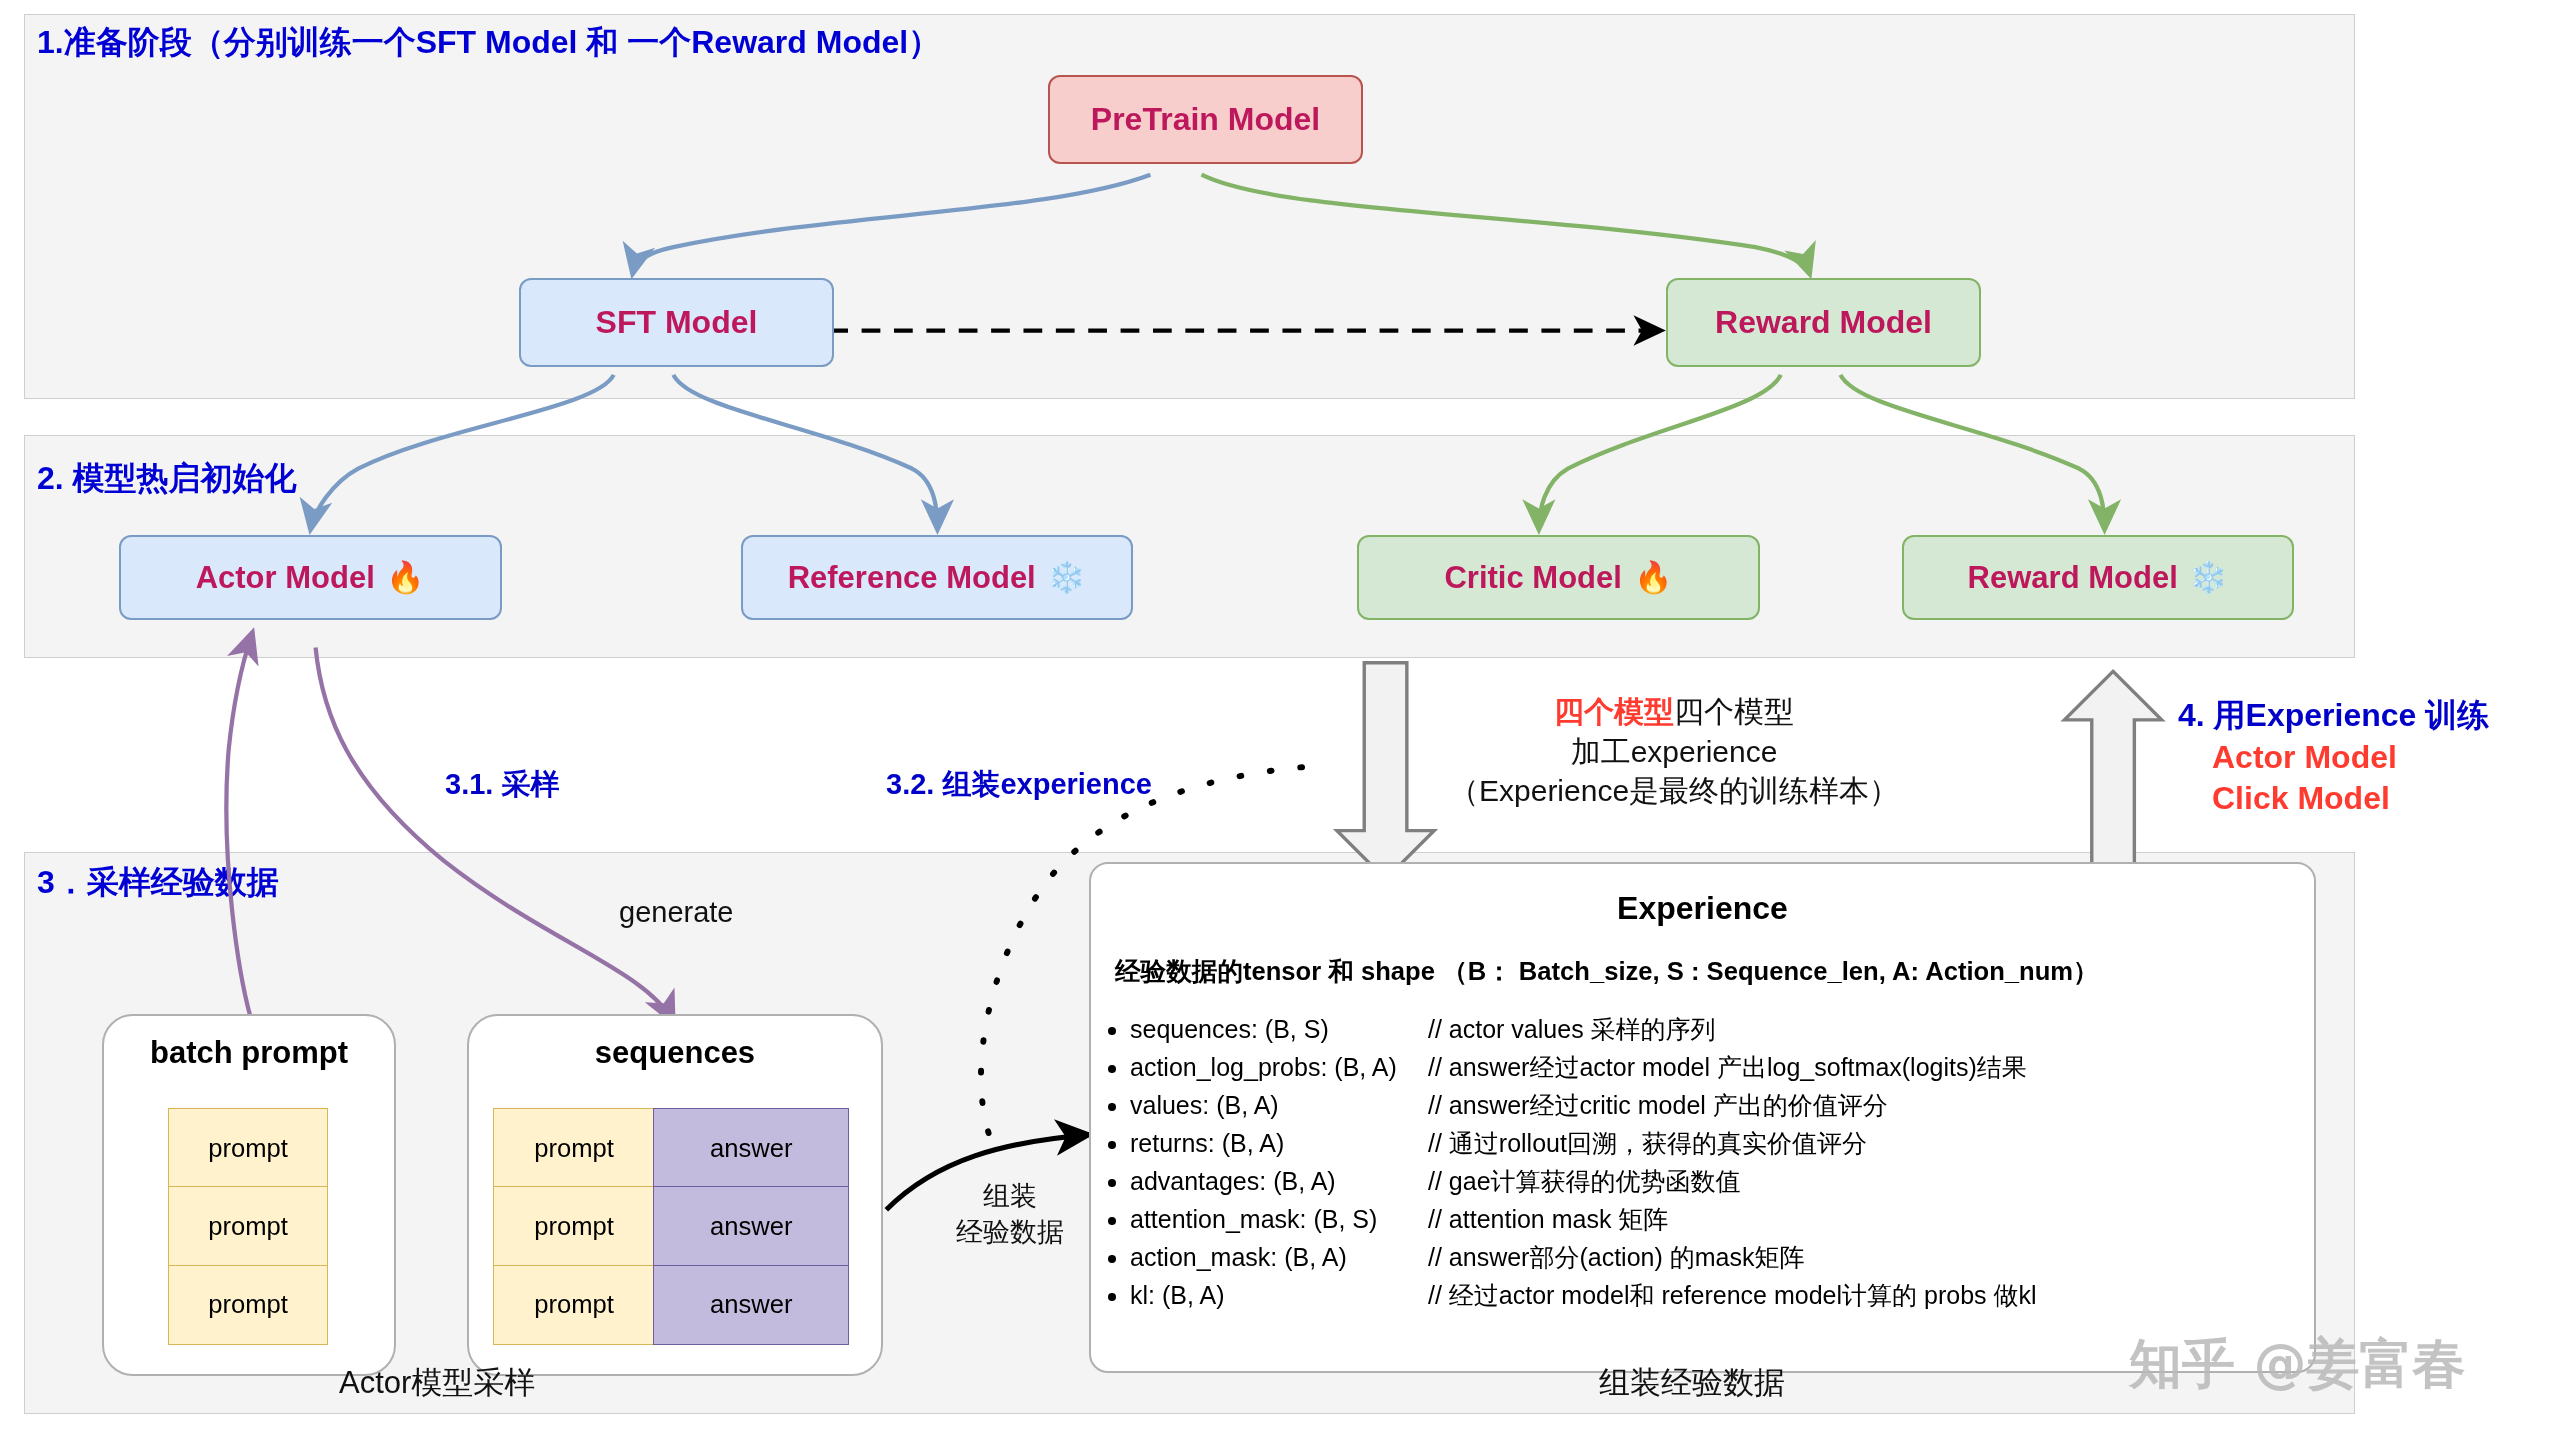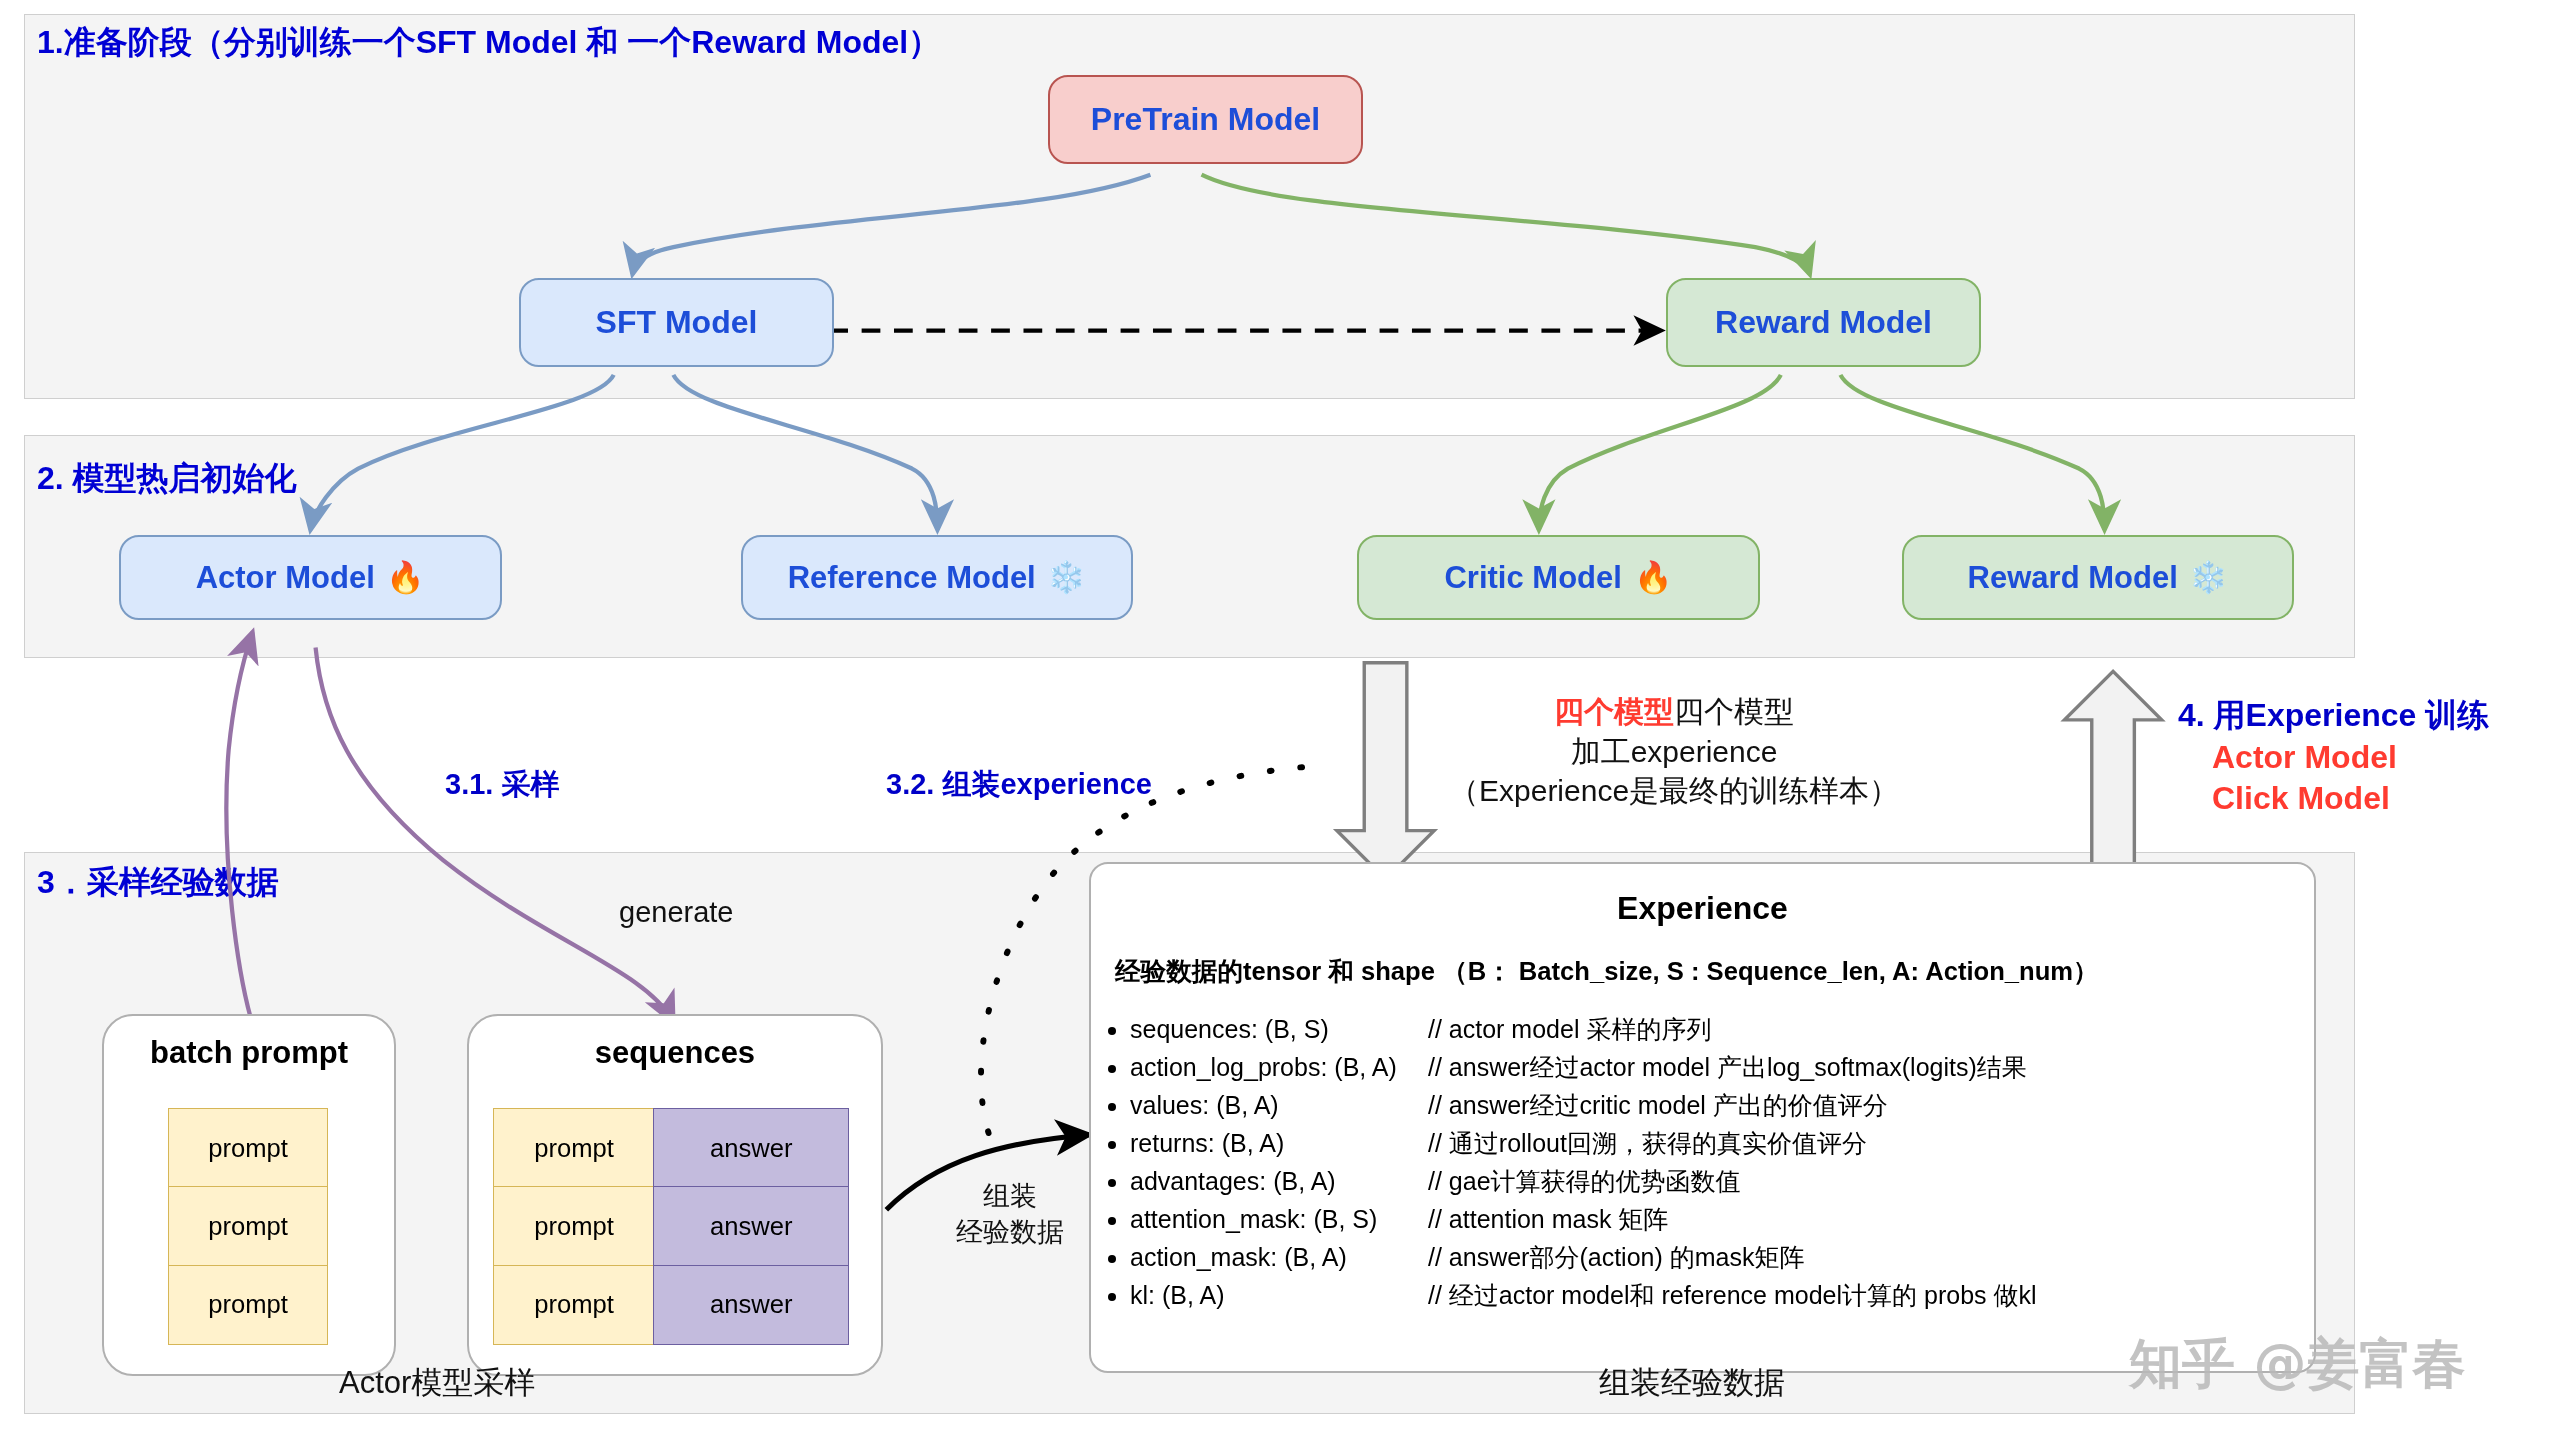--- a/index.html
+++ b/index.html
@@ -33,26 +33,26 @@
   .panel-title {
     position: absolute;
     color: #0000d4;
     font-weight: bold;
     white-space: nowrap;
     letter-spacing: 0px;
   }
   .node {
     position: absolute;
     box-sizing: border-box;
-    border-radius: 20px;
+    border-radius: 12px;
     display: flex;
     align-items: center;
     justify-content: center;
     font-weight: bold;
-    color: #1d4ed8;
+    color: #be185d;
     white-space: nowrap;
   }
   .node-red {
     background: #f8cecc;
     border: 2.6px solid #b85450;
   }
   .node-blue {
     background: #dae8fc;
     border: 2.6px solid #7a9bc4;
   }
@@ -309,21 +309,21 @@
         <div class="cell cell-answer" style="width:196px; height:80px; font-size:25.6px; margin-left:-1.7px;">answer</div>
       </div>
     </div>
   </div>
 
   <div class="exp-box" style="left:1089px; top:862px; width:1227px; height:511px;">
     <div class="exp-title" style="margin-top:25.6px; font-size:32px;">Experience</div>
     <div class="exp-sub" style="margin:27px 0 0 24px; font-size:25.6px;">经验数据的tensor 和 shape （B： Batch_size, S : Sequence_len,  A: Action_num）</div>
     <ul class="exp-list" style="margin-top:24px; font-size:25px;">
       <li>
-        <span class="exp-name" style="width:298px;">sequences: (B, S)</span><span class="exp-cmt">// actor model 采样的序列</span>
+        <span class="exp-name" style="width:298px;">sequences: (B, S)</span><span class="exp-cmt">// actor values 采样的序列</span>
       </li>
       <li>
         <span class="exp-name" style="width:298px;">action_log_probs: (B, A)</span><span class="exp-cmt">// answer经过actor model 产出log_softmax(logits)结果</span>
       </li>
       <li>
         <span class="exp-name" style="width:298px;">values: (B, A)</span><span class="exp-cmt">// answer经过critic model 产出的价值评分</span>
       </li>
       <li>
         <span class="exp-name" style="width:298px;">returns: (B, A)</span><span class="exp-cmt">// 通过rollout回溯，获得的真实价值评分</span>
       </li>

